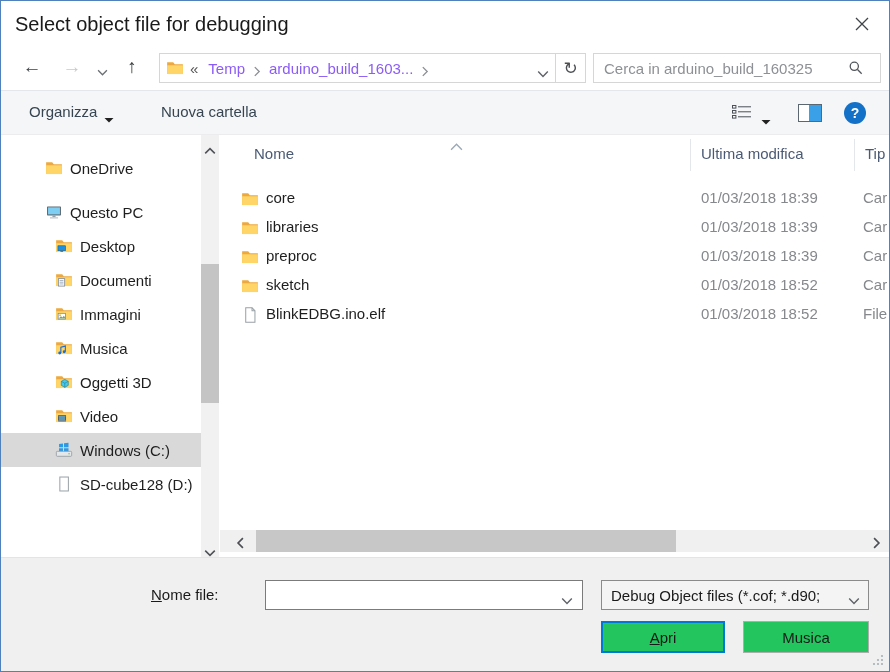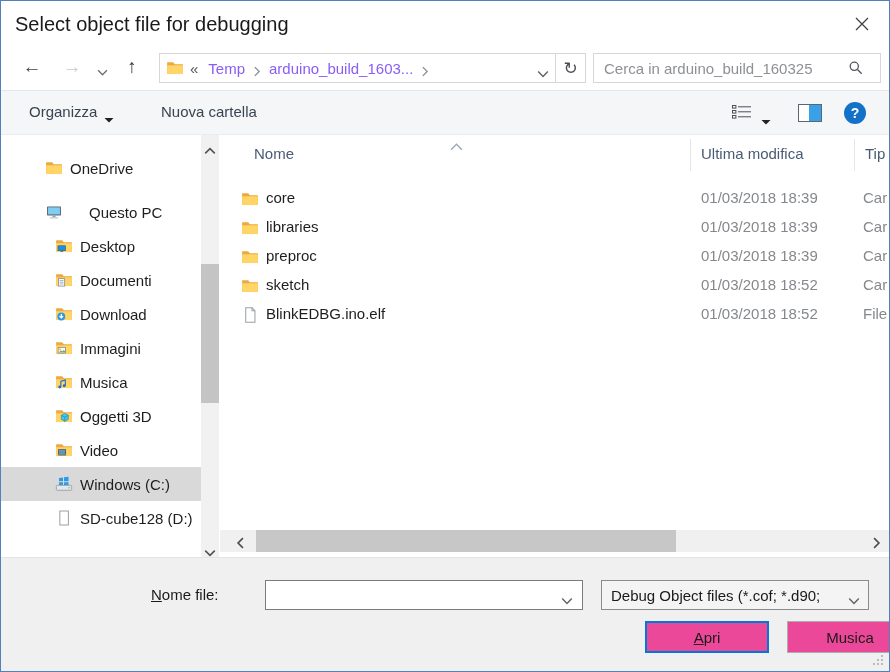--- a/index.html
+++ b/index.html
@@ -88,22 +88,22 @@
   .combo{ position:absolute; left:264px; top:22px; width:318px; height:30px; background:#fff;
           border:1px solid #7b7b7b; display:flex; align-items:center; }
   .combo input{ flex:1 1 auto; border:none; outline:none; height:26px; margin-left:6px;
                 font:inherit; background:transparent; }
   .combo .dd{ width:12px; height:8px; color:#5f6368; margin-right:9px; flex:0 0 auto; }
   .ftype{ position:absolute; left:600px; top:22px; width:268px; height:30px; background:#f4f4f4;
           border:1px solid #8b8b8b; display:flex; align-items:center; padding:0 8px 0 9px;
           cursor:pointer; }
   .ftype .val{ flex:1 1 auto; white-space:nowrap; overflow:hidden; color:#1a1a1a; }
   .ftype .dd{ width:12px; height:8px; color:#5f6368; flex:0 0 auto; }
-  .btn{ position:absolute; top:63px; height:32px; background:#ec4899; border:1px solid #adadad;
-        font:inherit; color:#1a1a1a; cursor:pointer;margin-left:44px; }
+  .btn{ position:absolute; top:63px; height:32px; background:#22c55e; border:1px solid #adadad;
+        font:inherit; color:#1a1a1a; cursor:pointer; }
   .btn.open{ left:600px; width:124px; border:2px solid #0078d7; }
   .btn.cancel{ left:742px; width:126px; }
   .grip{ position:absolute; right:4px; bottom:4px; width:14px; height:14px; color:#9aa2a8; }
   u{ text-decoration-thickness:1px; }
 </style>
 </head>
 <body>
 
 <div class="dialog">
 
@@ -204,21 +204,21 @@
   <div class="sidebar" id="sidebar">
       <div class="sitem">
       <span class="sicon">
           <svg viewBox="0 0 16 16">
             <path d="M1 2.8h5.4l1.4 1.9H15v8.7H1z" fill="#eda93f"></path>
             <rect x="1" y="5.6" width="14" height="7.8" fill="#ffd567"></rect>
           </svg>
         </span>
       <span class="slabel">OneDrive</span>
     </div>
-      <div class="sitem" style="margin-top: 10px; gap: 19px;">
+      <div class="sitem" style="margin-top: 10px;">
       <span class="sicon">
           <svg viewBox="0 0 16 16">
             <rect x="1.8" y="3" width="12.4" height="8" rx="0.6" fill="#5d6a74"></rect>
             <rect x="2.7" y="3.9" width="10.6" height="6.2" fill="#7ecdf2"></rect>
             <rect x="6.6" y="11" width="2.8" height="1.6" fill="#97a2aa"></rect>
             <rect x="4.4" y="12.6" width="7.2" height="1.2" fill="#c3cad0"></rect>
           </svg>
         </span>
       <span class="slabel">Questo PC</span>
     </div>
@@ -236,31 +236,20 @@
       <div class="sitem d1">
       <span class="sicon">
           <svg viewBox="0 0 16 16">
             <path d="M1 2.8h5.4l1.4 1.9H15v8.7H1z" fill="#eda93f"></path>
             <rect x="1" y="5.6" width="14" height="7.8" fill="#ffd567"></rect>
             <rect x="3" y="6.8" width="5.6" height="6.6" fill="#fff" stroke="#7d8896" stroke-width="0.7"></rect>
             <path d="M4.1 8.5h3.4M4.1 10h3.4M4.1 11.5h3.4" stroke="#8fa0b5" stroke-width="0.7"></path>
           </svg>
         </span>
       <span class="slabel">Documenti</span>
-    </div>
-      <div class="sitem d1">
-      <span class="sicon">
-          <svg viewBox="0 0 16 16">
-            <path d="M1 2.8h5.4l1.4 1.9H15v8.7H1z" fill="#eda93f"></path>
-            <rect x="1" y="5.6" width="14" height="7.8" fill="#ffd567"></rect>
-            <circle cx="5.6" cy="10.2" r="3.5" fill="#2e9ae5"></circle>
-            <path d="M5.6 8v3.2M4 9.9l1.6 1.6 1.6-1.6" stroke="#fff" stroke-width="1.1" fill="none"></path>
-          </svg>
-        </span>
-      <span class="slabel">Download</span>
     </div>
       <div class="sitem d1">
       <span class="sicon">
           <svg viewBox="0 0 16 16">
             <path d="M1 2.8h5.4l1.4 1.9H15v8.7H1z" fill="#eda93f"></path>
             <rect x="1" y="5.6" width="14" height="7.8" fill="#ffd567"></rect>
             <rect x="2.8" y="7.4" width="6.6" height="5.2" fill="#fff" stroke="#7d8896" stroke-width="0.7"></rect>
             <circle cx="4.5" cy="9.1" r="0.8" fill="#f0b429"></circle>
             <path d="M3.3 11.9l2-2 1.4 1.2 1.2-1.6 1.6 2.4z" fill="#7aa25c"></path>
           </svg>

